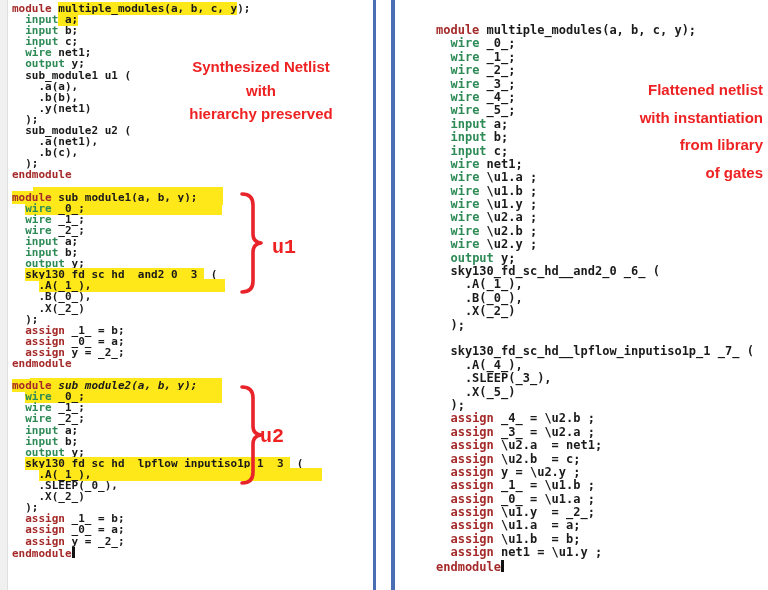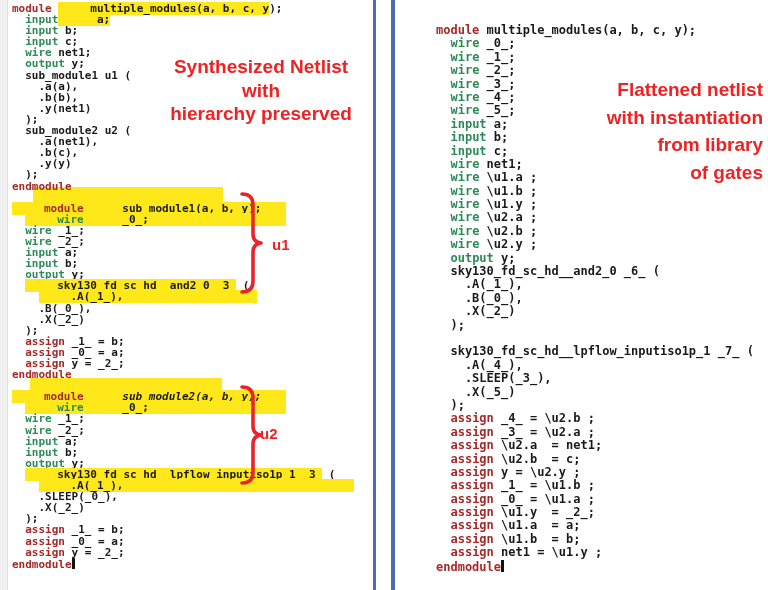--- a/index.html
+++ b/index.html
@@ -16,36 +16,36 @@
 
   
   .code{position:absolute;z-index:2;}
   .code-left{left:12px;top:3px;font-size:11px;font-weight:bold;}
   .code-left .cl{height:11.1px;line-height:11.3px;white-space:pre;}
   .code-right{left:436px;top:24px;font-size:12px;font-weight:bold;}
   .code-right .cl{height:13.4px;line-height:13.5px;white-space:pre;}
   .k{color:var(--kw,#a52a2a);}
   .t{color:var(--ty,#2e8b57);margin-top:48px;}
   .p{color:var(--pl,#1a1a1a);}
-  .hl{background:var(--hl,#ffe81a);padding-left:32px;}
+  .hl{background:var(--hl,#ffe81a);}
   .cursor{display:inline-block;width:3px;height:11px;background:#111;vertical-align:-1px;}
   .code-right .cursor{height:12px;}
 
   
   .hl-rect{position:absolute;background:var(--hl,#ffe81a);z-index:1;}
   .hl-rect-a{left:33px;top:187px;width:190px;height:18px;}
   .hl-rect-b{left:30px;top:378px;width:192px;height:15px;}
 
   
   .note{position:absolute;z-index:3;color:var(--note,#ee2222);
-        font-family:"Liberation Sans",sans-serif;font-weight:bold;font-size:19px;}
+        font-family:"Liberation Sans",sans-serif;font-weight:bold;font-size:15px;}
   .note-left{left:160px;top:55px;width:202px;text-align:center;line-height:23.5px;}
   .note-right{left:578px;top:76px;width:185px;text-align:right;line-height:27.5px;}
   .u-label{position:absolute;z-index:3;color:var(--note,#ee2222);
-           font-family:Liberation Sans, sans-serif;font-weight:bold;font-size:15px;}
+           font-family:Liberation Mono, monospace;font-weight:bold;font-size:20px;}
   .u1-label{left:272px;top:236px;}
   .u2-label{left:260px;top:425px;}
   .brace{position:absolute;z-index:3;width:26px;}
   .brace path{stroke:var(--brace,#e8232a);stroke-width:3.6;fill:none;
               stroke-linecap:round;stroke-linejoin:round;}
   .brace-u1{left:237px;top:190px;height:106px;}
   .brace-u2{left:237px;top:383px;height:104px;}
 </style>
 </head>
 <body>
@@ -64,21 +64,20 @@
         <div class="cl"><span class="p">  </span><span class="t">wire</span><span class="p"> net1;</span></div>
         <div class="cl"><span class="p">  </span><span class="t">output</span><span class="p"> y;</span></div>
         <div class="cl"><span class="p">  sub_module1 u1 (</span></div>
         <div class="cl"><span class="p">    .a(a),</span></div>
         <div class="cl"><span class="p">    .b(b),</span></div>
         <div class="cl"><span class="p">    .y(net1)</span></div>
         <div class="cl"><span class="p">  );</span></div>
         <div class="cl"><span class="p">  sub_module2 u2 (</span></div>
         <div class="cl"><span class="p">    .a(net1),</span></div>
         <div class="cl"><span class="p">    .b(c),</span></div>
-        <div class="cl"><span class="p">    .y(y)</span></div>
         <div class="cl"><span class="p">  );</span></div>
         <div class="cl"><span class="k">endmodule</span></div>
         <div class="cl"></div>
         <div class="cl"><span class="k hl">module </span><span class="p hl" style="padding-right: 25px;">sub_module1(a, b, y);</span></div>
         <div class="cl"><span class="p">  </span><span class="t hl">wire</span><span class="p hl" style="padding-right: 137px;"> _0_;</span></div>
         <div class="cl"><span class="p">  </span><span class="t">wire</span><span class="p"> _1_;</span></div>
         <div class="cl"><span class="p">  </span><span class="t">wire</span><span class="p"> _2_;</span></div>
         <div class="cl"><span class="p">  </span><span class="t">input</span><span class="p"> a;</span></div>
         <div class="cl"><span class="p">  </span><span class="t">input</span><span class="p"> b;</span></div>
         <div class="cl"><span class="p">  </span><span class="t">output</span><span class="p"> y;</span></div>

